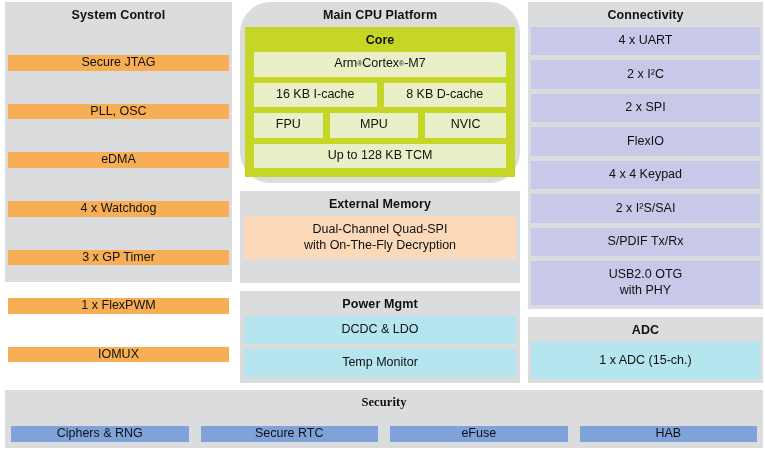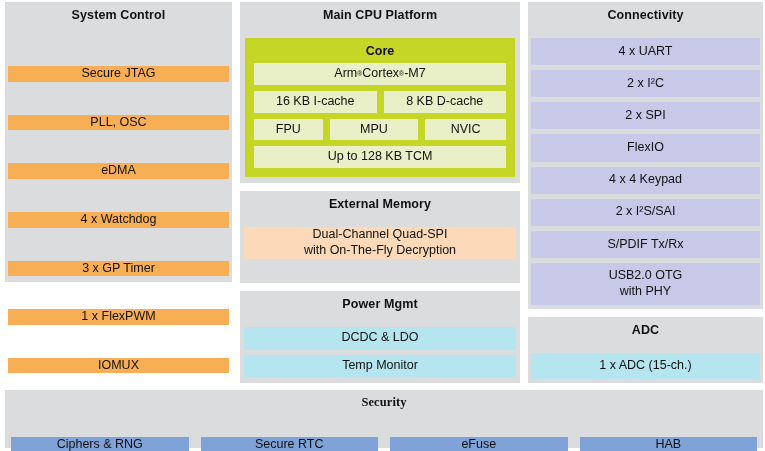--- a/index.html
+++ b/index.html
@@ -2,21 +2,21 @@
 <html style="--panel-bg: #dbdcde; --system-control: #f8ae54; --core-bg: #c6d627; --core-inner: #e9efc7; --connectivity: #c8c8e9; --external-memory: #fbd9b9; --memory-power: #b5e5ee; --security: #7fa2d8;"><head>
 <meta charset="utf-8">
 <style>
   html,body{margin:0;padding:0;background:#ffffff;}
   .canvas{
     position:relative;width:765px;height:451px;background:#ffffff;
     font-family:"Liberation Sans",sans-serif;color:#111;overflow:hidden;
   }
   .panel{
     position:absolute;background:var(--panel-bg,#dbdcde);box-sizing:border-box;
-    display:flex;flex-direction:column;padding:0 3px 4px;gap:11px;
+    display:flex;flex-direction:column;padding:0 3px 4px;
   }
   .panel-title{
     margin:0;padding:6px 2px 5px;text-align:center;
     font-size:12.5px;font-weight:bold;color:#111;letter-spacing:.1px;
   }
   .blocks{flex:1;display:flex;flex-direction:column;gap:5px;}
   .hblocks{flex:1;display:flex;flex-direction:row;gap:12px;padding:12px 3px;}
   .block{
     flex:1;display:flex;align-items:center;justify-content:center;
     text-align:center;font-size:12.5px;line-height:1.25;white-space:pre-line;
@@ -47,21 +47,21 @@
       <div class="block c-orange">Secure JTAG</div>
       <div class="block c-orange">PLL, OSC</div>
       <div class="block c-orange">eDMA</div>
       <div class="block c-orange">4 x Watchdog</div>
       <div class="block c-orange">3 x GP Timer</div>
       <div class="block c-orange">1 x FlexPWM</div>
       <div class="block c-orange">IOMUX</div>
     </div>
   </section>
 
-  <section class="panel" style="left:240px;top:2px;width:280px;height:181px;padding:0 4px 6px;">
+  <section class="panel" style="left:240px;top:2px;width:280px;height:181px;padding:0 4px 6px;border-radius:31px;">
     <h3 class="panel-title">Main CPU Platform</h3>
     <div class="core">
       <h4 class="core-title">Core</h4>
       <div class="core-body">
         <div class="block c-palegreen">Arm<sup>®</sup>Cortex<sup>®</sup>-M7</div>
         <div class="row">
           <div class="block c-palegreen">16 KB I-cache</div>
           <div class="block c-palegreen">8 KB D-cache</div>
         </div>
         <div class="row">

